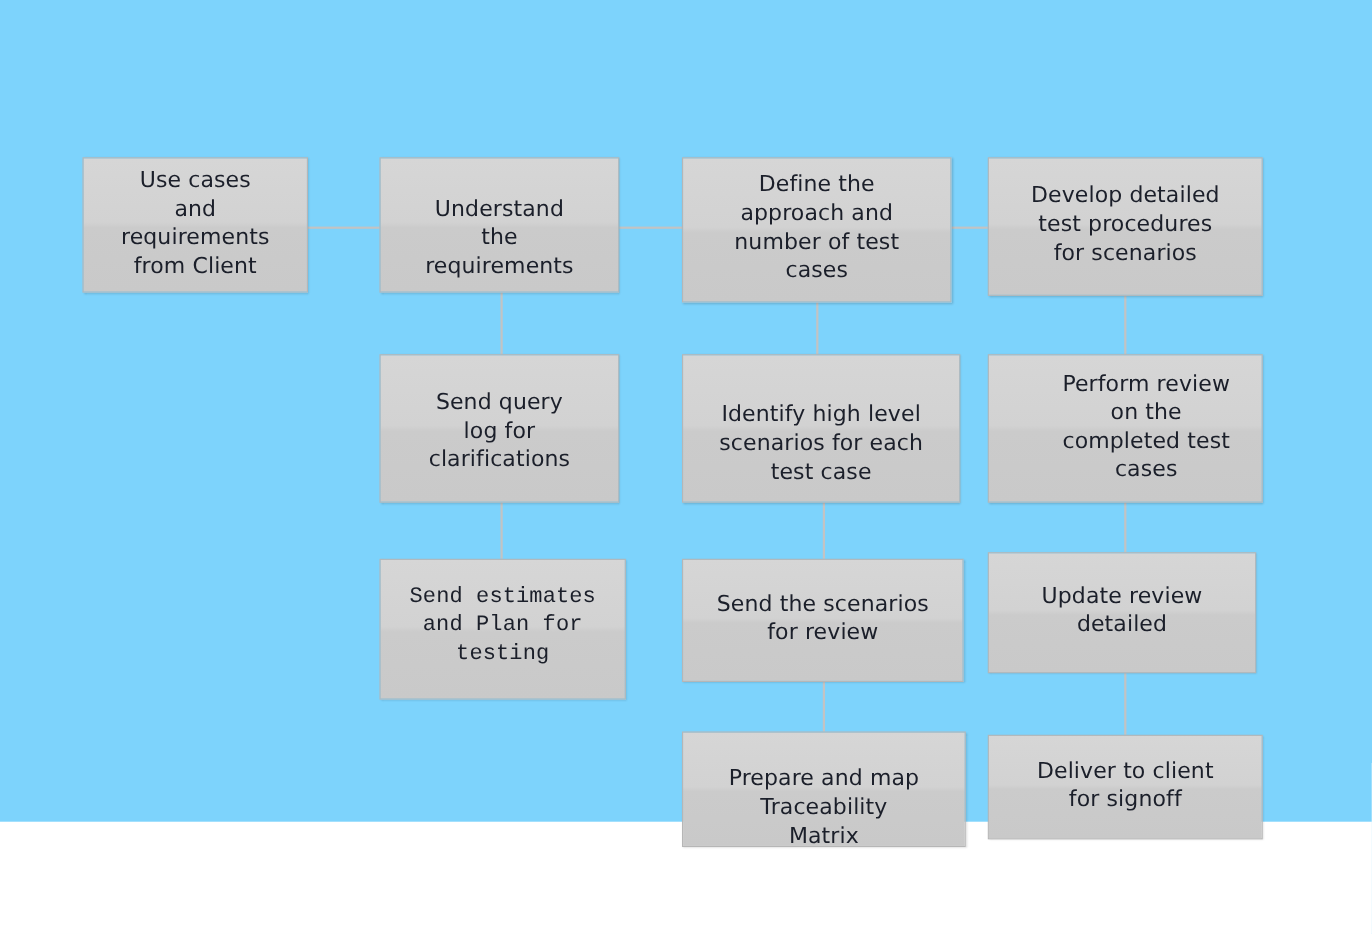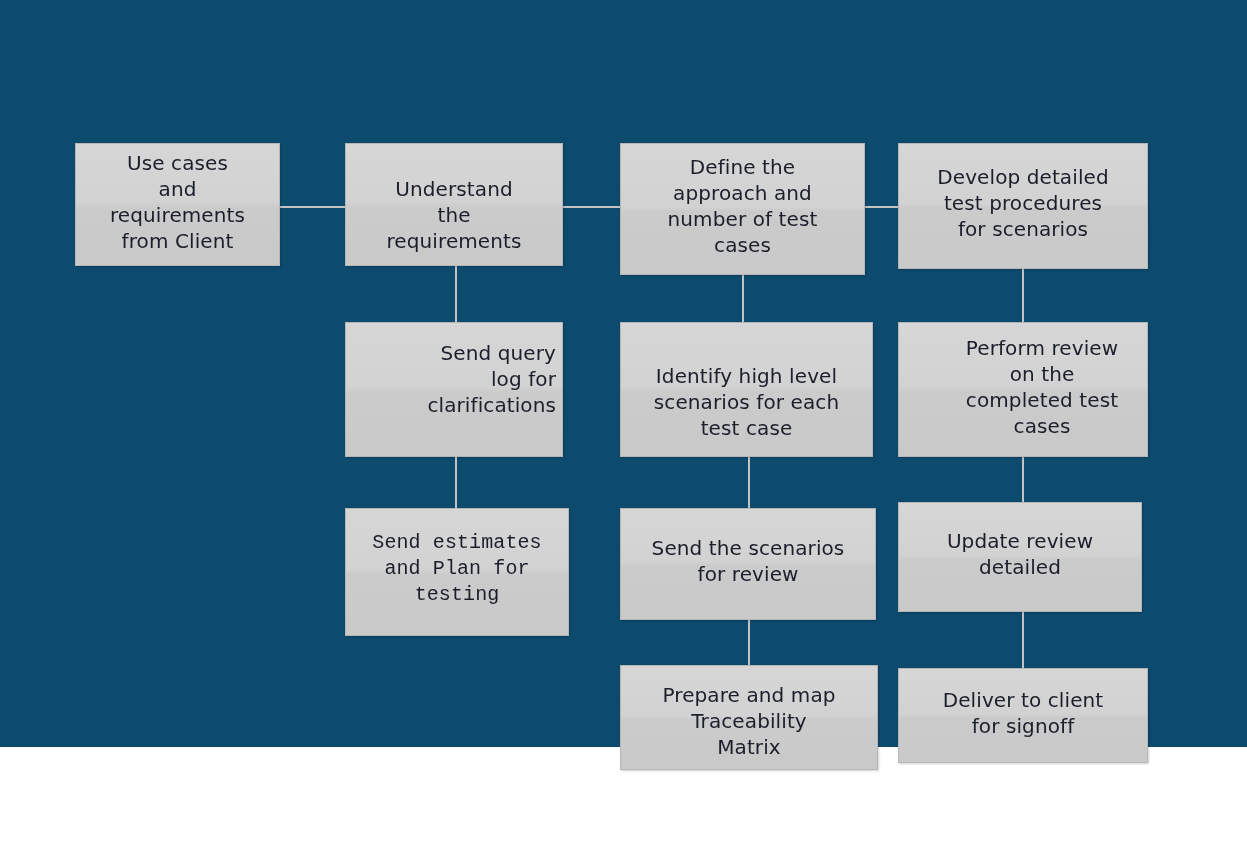--- a/index.html
+++ b/index.html
@@ -10,21 +10,21 @@
   body {
     width: 1247px;
     height: 849px;
     font-family: "DejaVu Sans", sans-serif;
     overflow: hidden;
   }
   #canvas {
     position: relative;
     width: 1247px;
     height: 747px;
-    background: #0c4a6e;
+    background: #7dd3fc;
   }
   .conn {
     position: absolute;
     background: #c3c3c3;
   }
   .conn.h { height: 2px; }
   .conn.v { width: 2px; }
 
   .node {
     position: absolute;
@@ -82,21 +82,21 @@
 approach and
 number of test
 cases</span>
     </div>
     <div class="node" style="left: 898px; top: 143px; width: 250px; height: 126px;">
       <span class="label" style="margin-top: 20px;">Develop detailed
 test procedures
 for scenarios</span>
     </div>
     <div class="node" style="left: 345px; top: 322px; width: 218px; height: 135px;">
-      <span class="label" style="margin-top: 17px; text-align: right;">Send query
+      <span class="label" style="margin-top: 29px;">Send query
 log for
 clarifications</span>
     </div>
     <div class="node" style="left: 620px; top: 322px; width: 253px; height: 135px; align-items: center;">
       <span class="label" style="margin-top: 25px;">Identify high level
 scenarios for each
 test case</span>
     </div>
     <div class="node" style="left: 898px; top: 322px; width: 250px; height: 135px;">
       <span class="label" style="margin-top: 12px; padding-left: 44px;">Perform review
@@ -111,21 +111,21 @@
     </div>
     <div class="node" style="left: 620px; top: 508px; width: 256px; height: 112px;">
       <span class="label" style="margin-top: 26px;">Send the scenarios
 for review</span>
     </div>
     <div class="node" style="left: 898px; top: 502px; width: 244px; height: 110px;">
       <span class="label" style="margin-top: 25px;">Update review
 detailed</span>
     </div>
     <div class="node" style="left: 620px; top: 665px; width: 258px; height: 105px;">
-      <span class="label" style="margin-top: 16px;">Prepare and map
+      <span class="label" style="margin-top: 28px;">Prepare and map
 Traceability
 Matrix</span>
     </div>
     <div class="node" style="left: 898px; top: 668px; width: 250px; height: 95px;">
       <span class="label" style="margin-top: 18px;">Deliver to client
 for signoff</span>
     </div>
   </div>
 
 </body></html>

